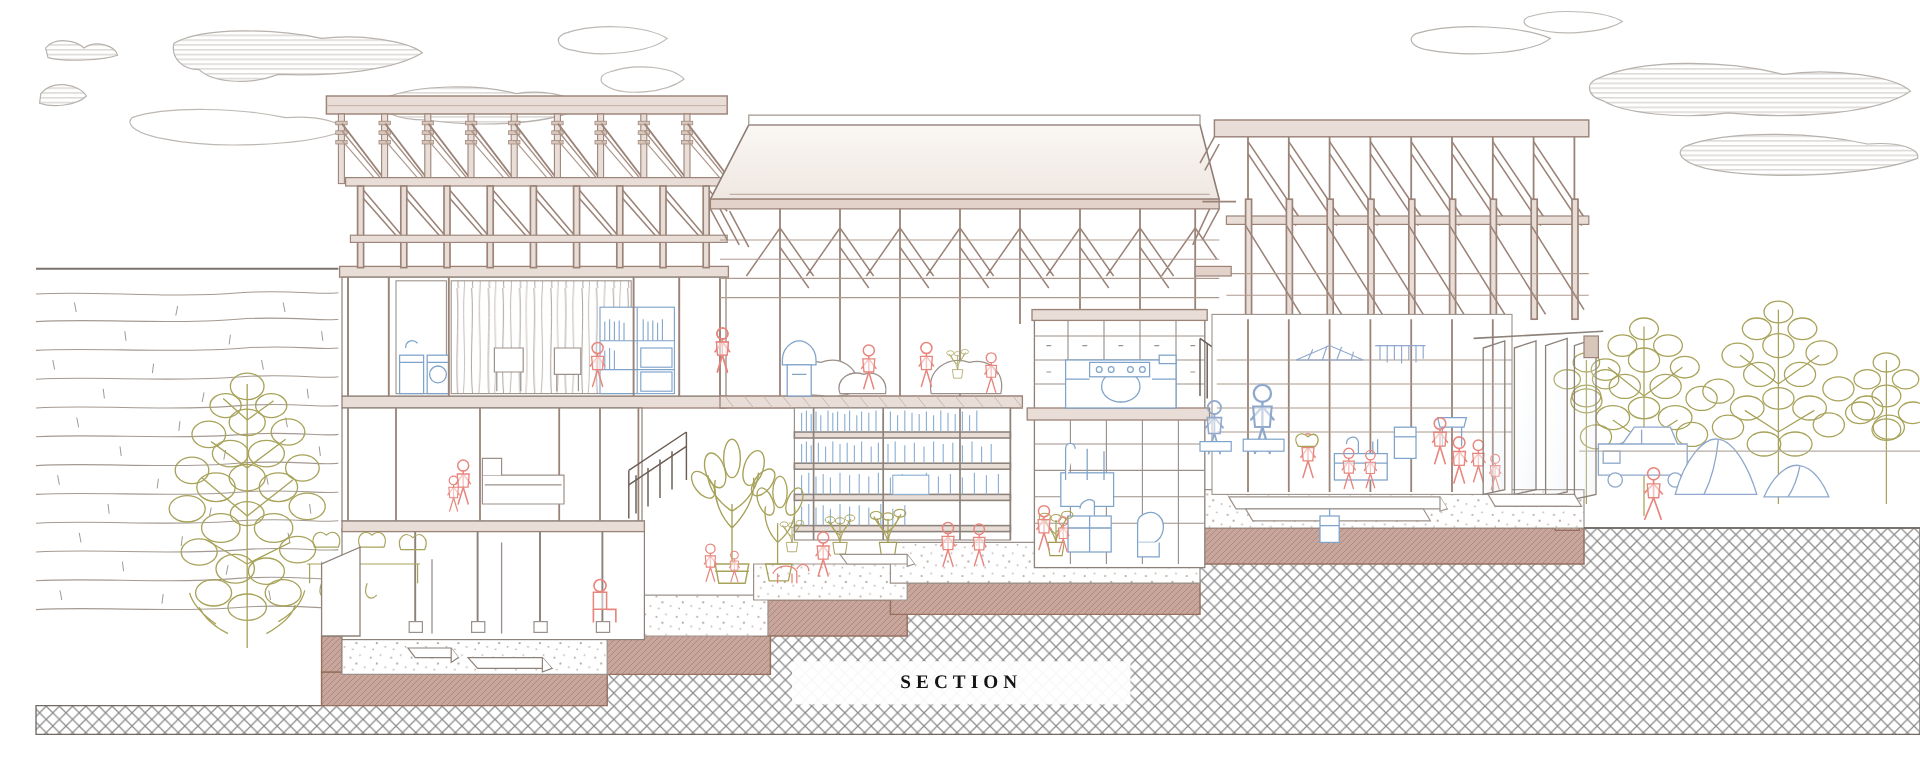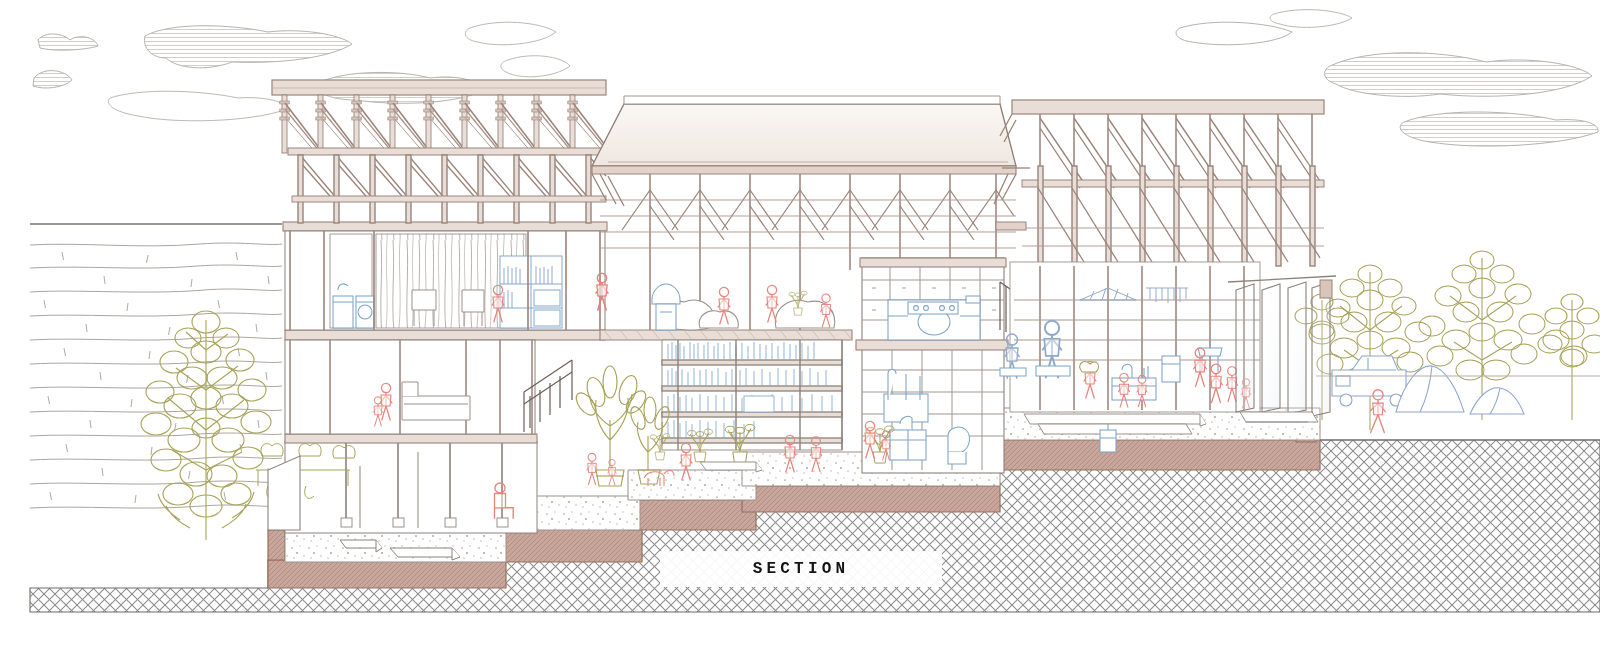--- a/index.html
+++ b/index.html
@@ -5,21 +5,21 @@
 <style>
   html,body{margin:0;padding:0;background:#ffffff;}
   body{width:1600px;height:649px;overflow:hidden;
        font-family:"Liberation Sans",sans-serif;}
   #sheet{position:relative;width:1600px;height:649px;background:#fff;overflow:hidden;}
   #drawing{position:absolute;inset:0;}
   #title-band{position:absolute;left:660px;top:551px;width:282px;height:36px;
       background:rgba(255,255,255,0.93);display:flex;align-items:center;justify-content:center;
       pointer-events:none;}
   #title-band .t{font-size:16px;font-weight:bold;letter-spacing:4.2px;color:#141414;
-      font-family:Liberation Mono, monospace;}
+      font-family:Liberation Serif, serif;}
 </style>
 </head>
 <body>
 
 <div id="sheet">
 
   <svg id="drawing" viewBox="0 0 1600 649" width="1600" height="649" xmlns="http://www.w3.org/2000/svg">
     <defs>
 
       <pattern id="earthHatch" width="11" height="11" patternUnits="userSpaceOnUse">

